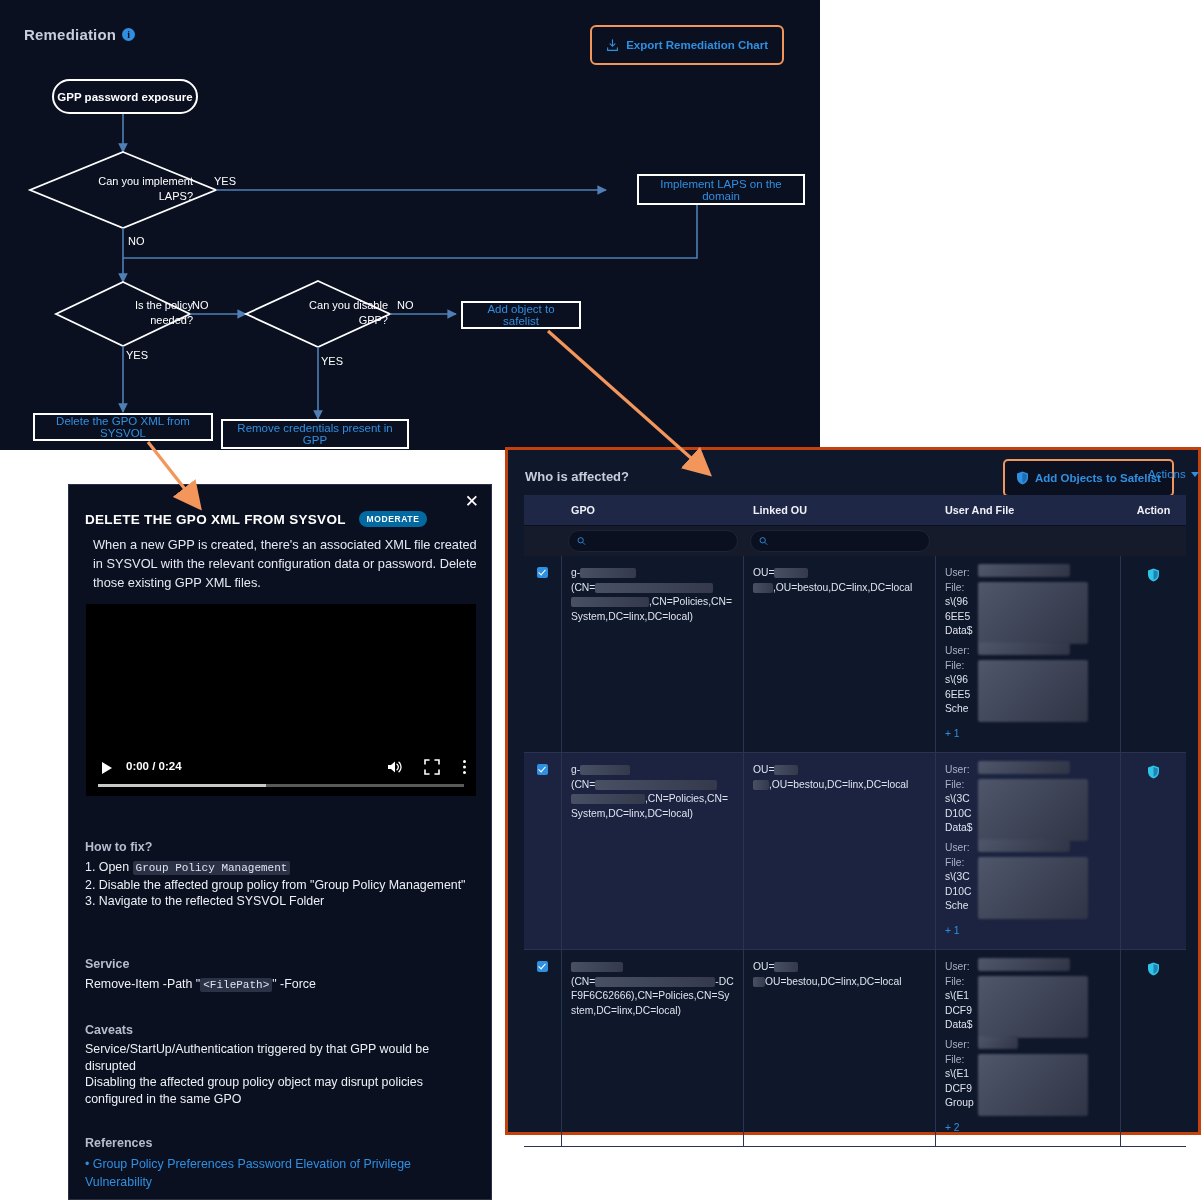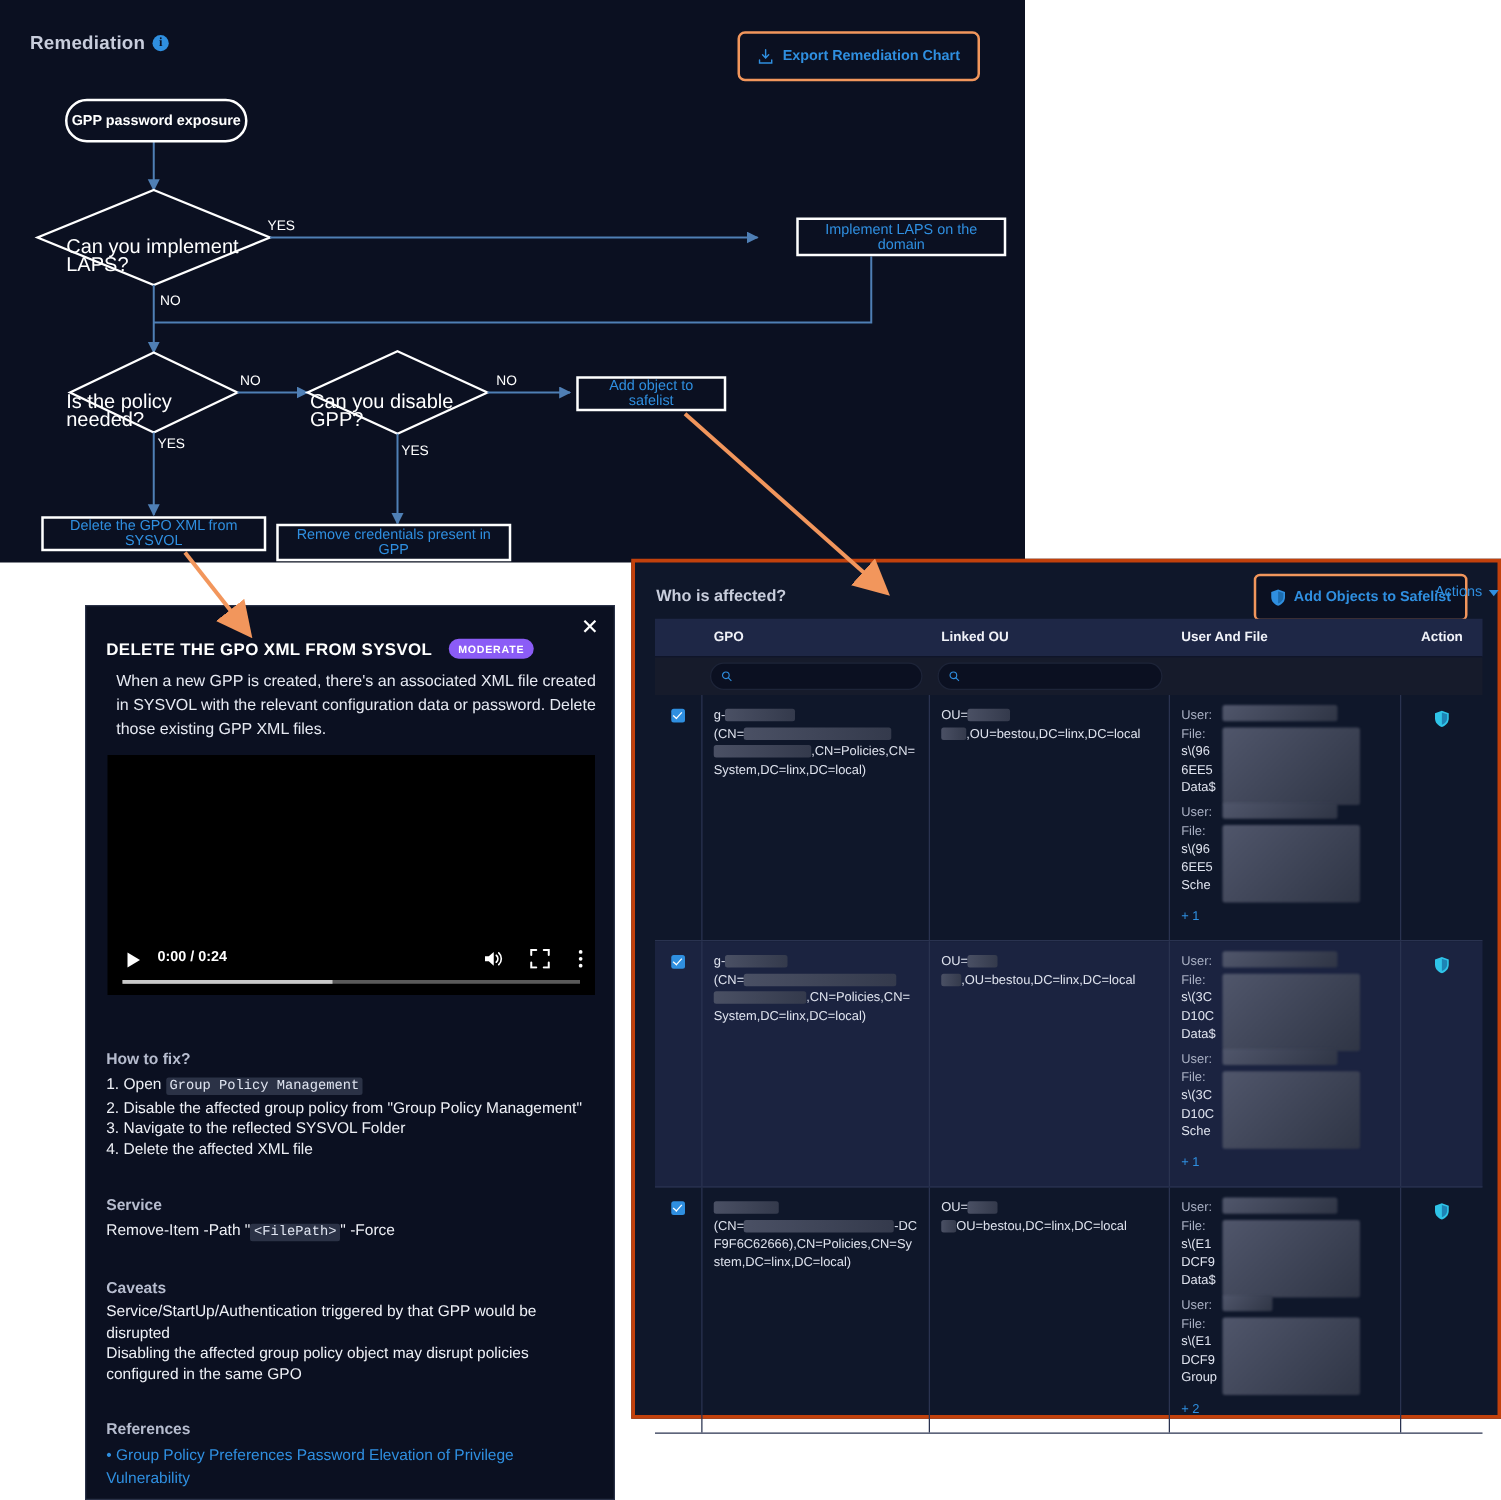--- a/index.html
+++ b/index.html
@@ -22,35 +22,35 @@
   .dl-ico{width:13px;height:13px;display:block;}
 
   .flow{position:absolute;left:0;top:0;width:820px;height:450px;}
   .node-term{position:absolute;border:2px solid #ffffff;border-radius:20px;
        background:#0b1021;color:#fff;font-size:11.5px;font-weight:700;
        display:flex;align-items:center;justify-content:center;text-align:center;}
   .node-box{position:absolute;border:2px solid #ffffff;background:#0b1021;
        color:#2f8fe0;font-size:11.5px;font-weight:500;
        display:flex;align-items:center;justify-content:center;text-align:center;
        padding:0 8px;box-sizing:border-box;}
-  .diamond-label{position:absolute;color:#ffffff;font-size:16px;line-height:15px;
-       text-align:left;width:140px;pointer-events:none;margin-top:16px;}
+  .diamond-label{position:absolute;color:#ffffff;font-size:11px;line-height:15px;
+       text-align:right;width:140px;pointer-events:none;}
   .edge-label{position:absolute;color:#ffffff;font-size:11px;font-weight:500;}
 
   
   #gap-right{position:absolute;left:820px;top:0;width:381px;height:450px;background:#fff;}
 
   
   #detail-modal{position:absolute;left:68px;top:484px;width:424px;height:716px;
        background:#0b1021;border:1px solid #2a3147;box-sizing:border-box;}
   #modal-close{position:absolute;right:12px;top:8px;color:#fff;font-size:17px;
        cursor:pointer;line-height:1;}
   #modal-title{position:absolute;left:16px;top:26px;color:#ffffff;font-size:13.5px;
        font-weight:700;letter-spacing:.3px;}
-  #severity-badge{display:inline-block;background:#8b5cf6;color:#fff;font-size:8.5px;
+  #severity-badge{display:inline-block;background:#0369a1;color:#fff;font-size:8.5px;
        font-weight:700;letter-spacing:.6px;border-radius:9px;padding:3px 8px;
        margin-left:9px;vertical-align:2px;}
   #modal-desc{position:absolute;left:24px;top:50px;width:384px;color:#e6e9f2;
        font-size:12.8px;line-height:19px;}
   #video-box{position:absolute;left:17px;top:119px;width:390px;height:192px;
        background:#000;}
   #video-controls{position:absolute;left:0;bottom:0;width:390px;height:48px;}
   #play-btn{position:absolute;left:16px;top:14px;width:0;height:0;cursor:pointer;
        border-left:10px solid #fff;border-top:6px solid transparent;
        border-bottom:6px solid transparent;}
@@ -238,24 +238,20 @@
       <span>Open </span><code class="inl">Group Policy Management</code>
     </div>
     <div>
       <span>2.</span>
       <span>Disable the affected group policy from "Group Policy Management"</span>
     </div>
     <div>
       <span>3.</span>
       <span>Navigate to the reflected SYSVOL Folder</span>
     </div>
-    <div>
-      <span>4.</span>
-      <span>Delete the affected XML file</span>
-    </div>
   </div>
 
   <div class="sec-head" style="left:16px;top:472px;">Service</div>
   <div class="sec-body" style="left:16px;top:491px;width:392px;">
     <span>Remove-Item -Path "</span><code class="inl">&lt;FilePath&gt;</code><span>" -Force</span>
   </div>
 
   <div class="sec-head" style="left:16px;top:538px;">Caveats</div>
   <div class="sec-body" style="left:16px;top:556px;width:366px;">
     <div>Service/StartUp/Authentication triggered by that GPP would be disrupted</div>

